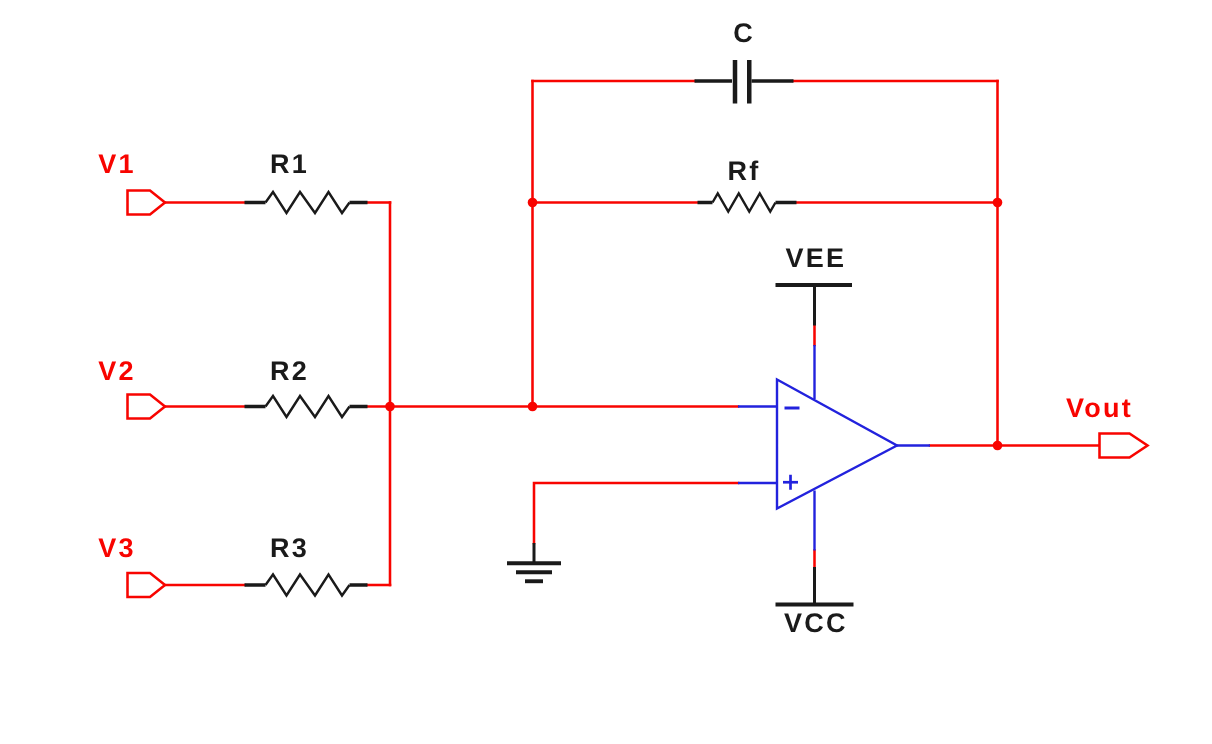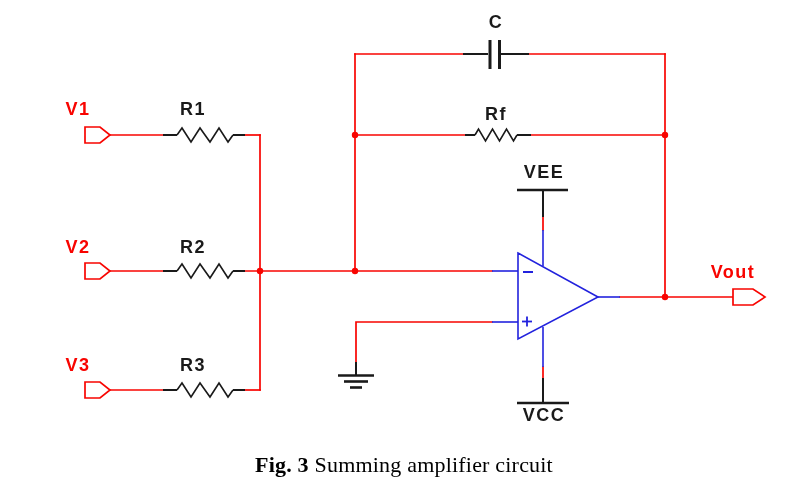--- a/index.html
+++ b/index.html
@@ -137,17 +137,13 @@
 
     <text class="lbl-black" text-anchor="middle" x="496" y="28">C</text>
     <text class="lbl-black" text-anchor="middle" x="496" y="120">Rf</text>
 
     <text class="lbl-black" text-anchor="middle" x="544" y="178">VEE</text>
     <text class="lbl-black" text-anchor="middle" x="544" y="421">VCC</text>
 
     <text class="lbl-red" text-anchor="middle" x="733" y="278">Vout</text>
   </svg>
 
-  <div class="caption">
-    <span class="cap-label">Fig. 3</span>
-    <span>Summing amplifier circuit</span>
-  </div>
 </div>
 
 </body></html>

